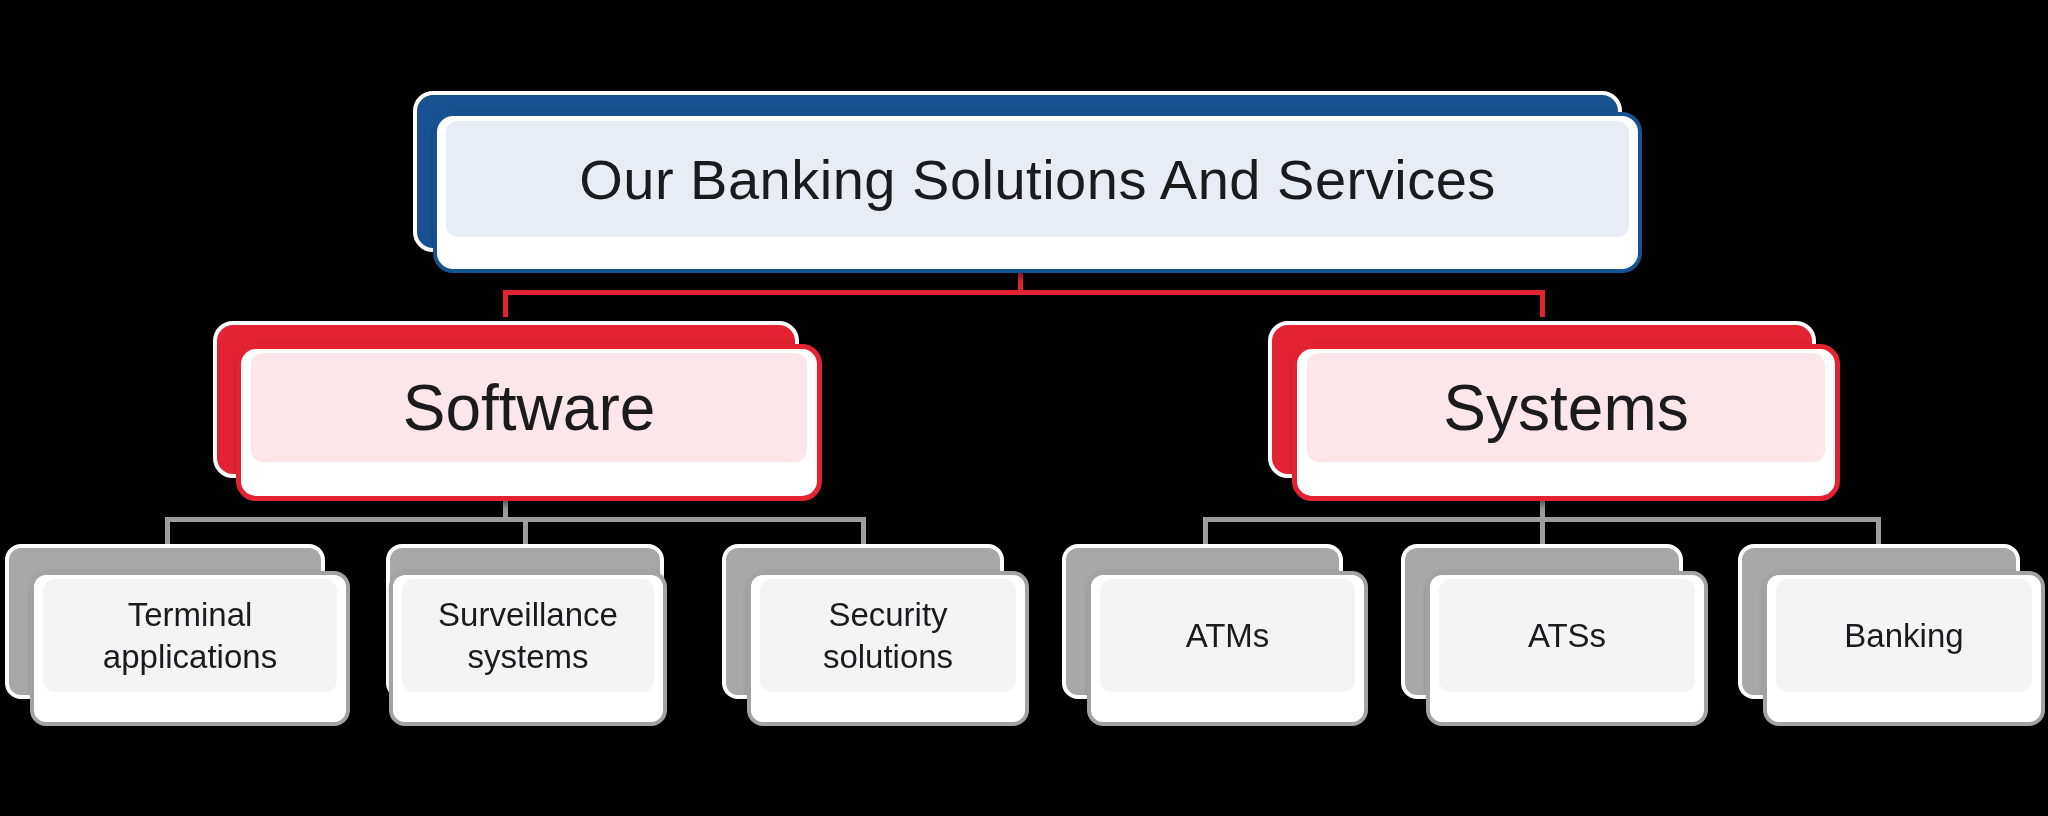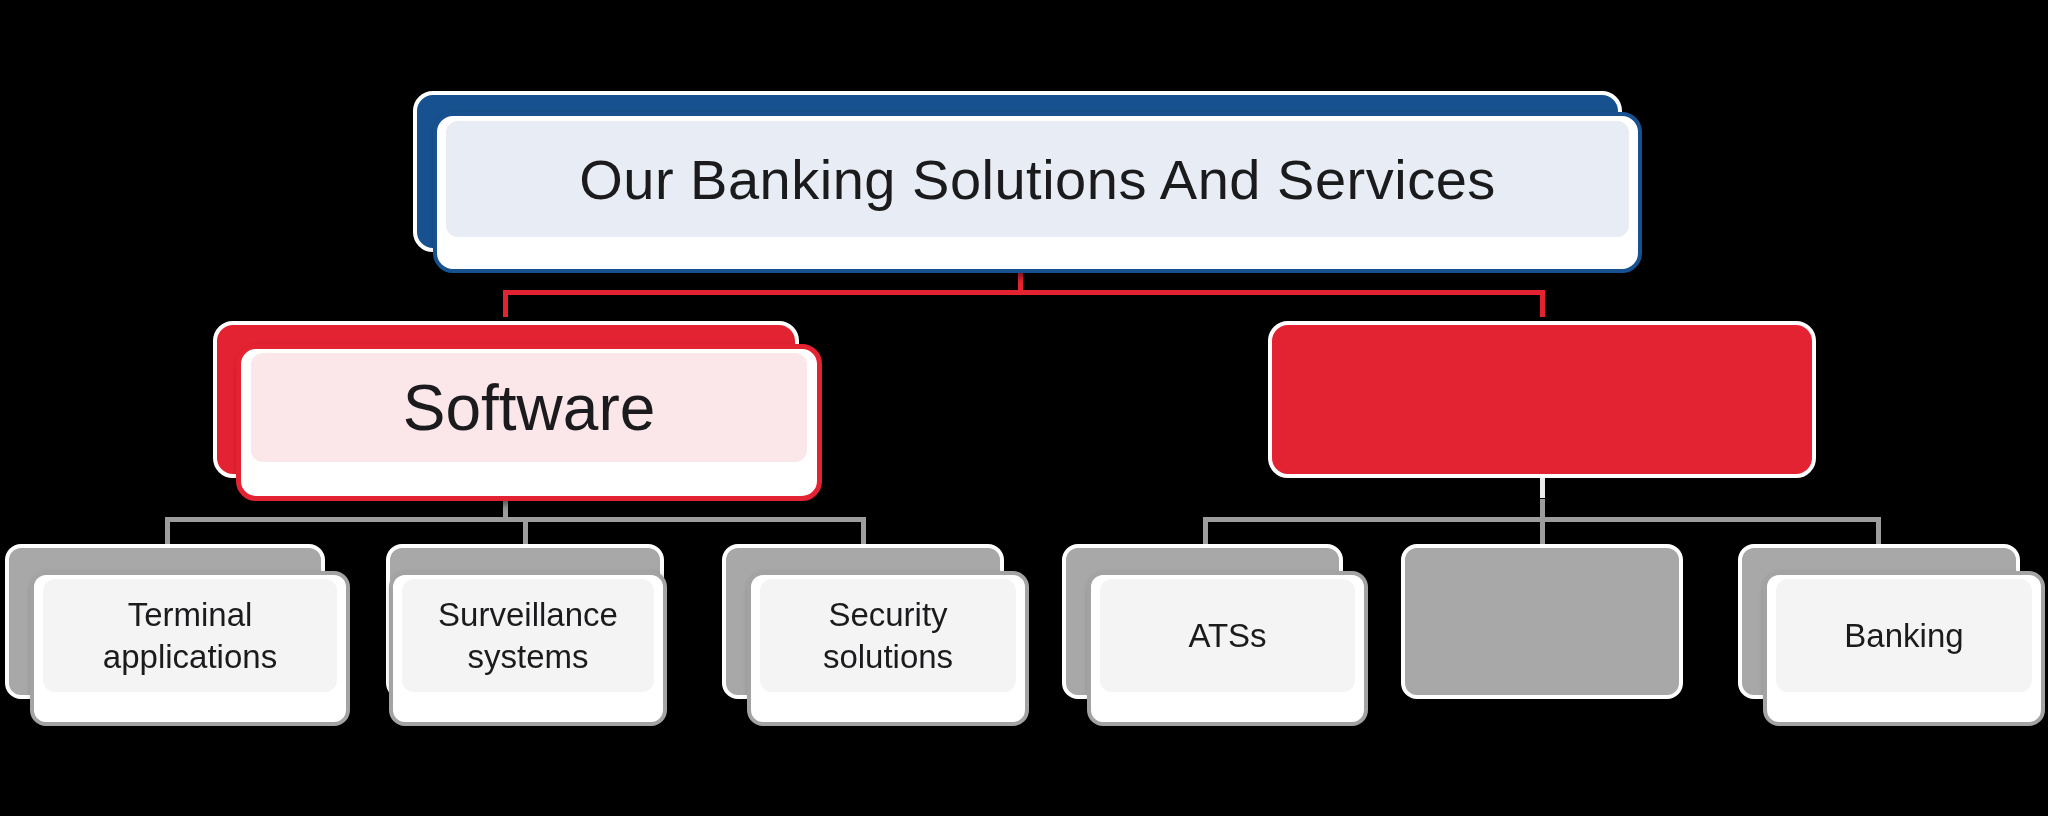--- a/index.html
+++ b/index.html
@@ -121,20 +121,25 @@
   </div>
 
   <div class="back branch-back sw-back"></div>
   <div class="front branch-front sw-front">
     <div class="panel">
       <span>Software</span>
     </div>
   </div>
 
   <div class="back branch-back sy-back"></div>
+  <div class="front branch-front sy-front">
+    <div class="panel">
+      <span>Systems</span>
+    </div>
+  </div>
 
   <div class="back child-back c1-back"></div>
   <div class="front child-front c1-front">
     <div class="panel">
       <span>Terminal applications</span>
     </div>
   </div>
 
   <div class="back child-back c2-back"></div>
   <div class="front child-front c2-front">
@@ -146,25 +151,30 @@
   <div class="back child-back c3-back"></div>
   <div class="front child-front c3-front">
     <div class="panel">
       <span>Security solutions</span>
     </div>
   </div>
 
   <div class="back child-back c4-back"></div>
   <div class="front child-front c4-front">
     <div class="panel">
-      <span>ATSs</span>
+      <span>ATMs</span>
     </div>
   </div>
 
   <div class="back child-back c5-back"></div>
+  <div class="front child-front c5-front">
+    <div class="panel">
+      <span>ATSs</span>
+    </div>
+  </div>
 
   <div class="back child-back c6-back"></div>
   <div class="front child-front c6-front">
     <div class="panel">
       <span>Banking</span>
     </div>
   </div>
 
 </div>
 

